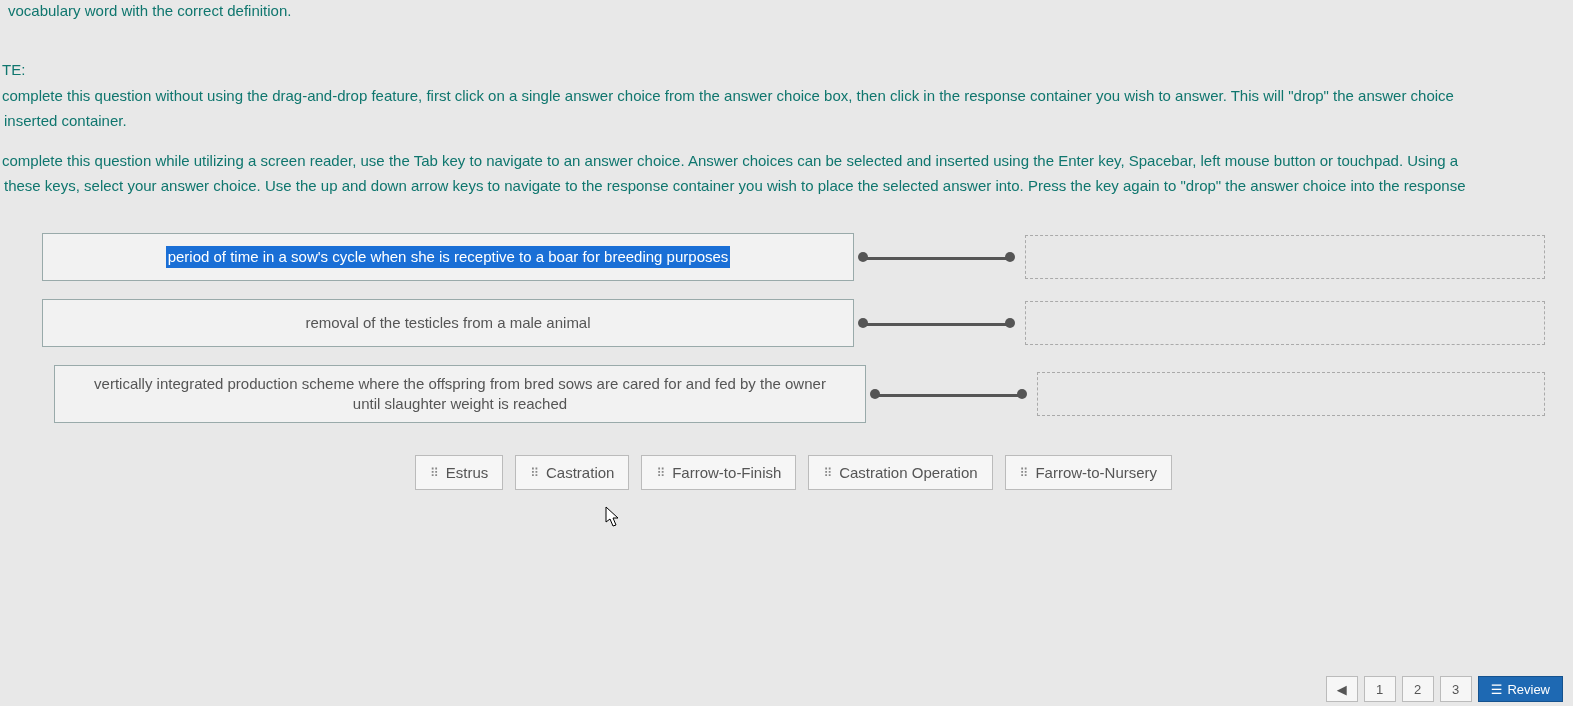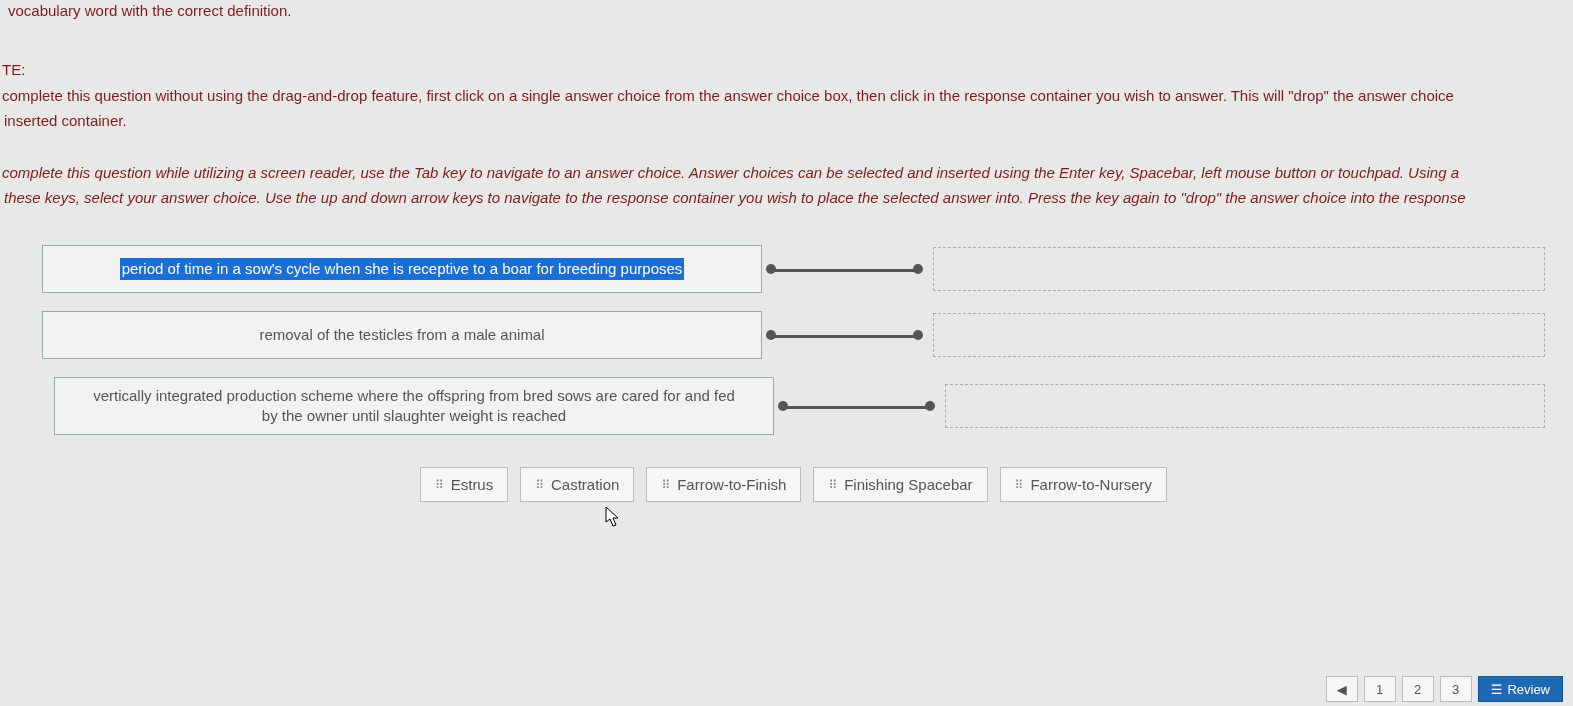--- a/index.html
+++ b/index.html
@@ -8,54 +8,53 @@
     background: #e8e8e8;
     color: #444;
     width: 1573px;
     height: 706px;
     overflow: hidden;
     position: relative;
     padding: 0 8px;
   }
   .top-instructions {
     font-size: 15px;
-    color: #7f1d1d;
+    color: #0f766e;
     line-height: 1.5;
   }
   .top-instructions .prompt-line {
     margin-bottom: 18px;
   }
   .top-instructions .te {
     margin-top: 36px;
     margin-left: -6px;
     margin-bottom: 4px;
   }
   .top-instructions .p1 {
     margin-left: -6px;
     margin-bottom: 2px;
   }
   .top-instructions .p2 {
     margin-left: -4px;
   }
   .top-instructions .para2-group {
-    margin-top: 30px;
-    font-style: italic;
+    margin-top: 18px;
   }
 
   .question-area {
     margin: 34px 20px 0 34px;
   }
   .row {
     display: flex;
     align-items: center;
     margin-bottom: 14px;
     height: 52px;
   }
   .definition-box {
-    width: 720px;
+    width: 812px;
     min-height: 48px;
     border: 1px solid #9aa;
     background: #f2f2f2;
     display: flex;
     align-items: center;
     justify-content: center;
     text-align: center;
     font-size: 15px;
     color: #555;
     padding: 6px 30px;
@@ -219,21 +218,21 @@
     <div class="choice-chip">
       <span class="grip">⠿</span>
       <span>Castration</span>
     </div>
     <div class="choice-chip">
       <span class="grip">⠿</span>
       <span>Farrow-to-Finish</span>
     </div>
     <div class="choice-chip">
       <span class="grip">⠿</span>
-      <span>Finishing Spacebar</span>
+      <span>Castration Operation</span>
     </div>
     <div class="choice-chip">
       <span class="grip">⠿</span>
       <span>Farrow-to-Nursery</span>
     </div>
   </div>
 </div>
 
 <svg class="cursor" viewBox="0 0 16 22">
   <path d="M1 1 L1 16 L5 13 L8 20 L11 19 L8 12 L13 12 Z" fill="#fff" stroke="#000" stroke-width="1"></path>

